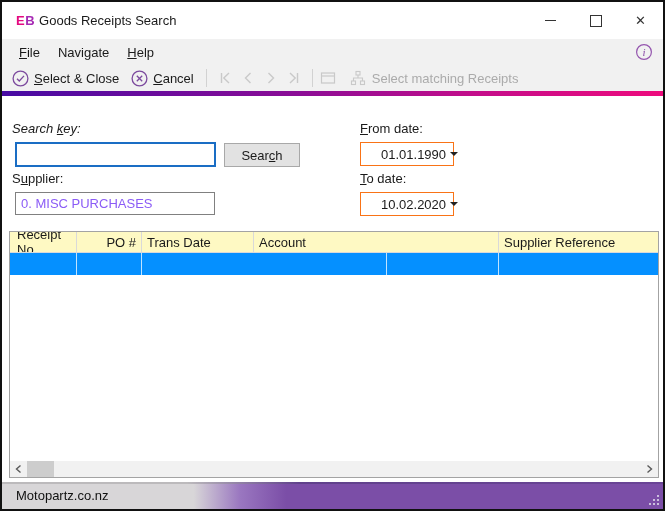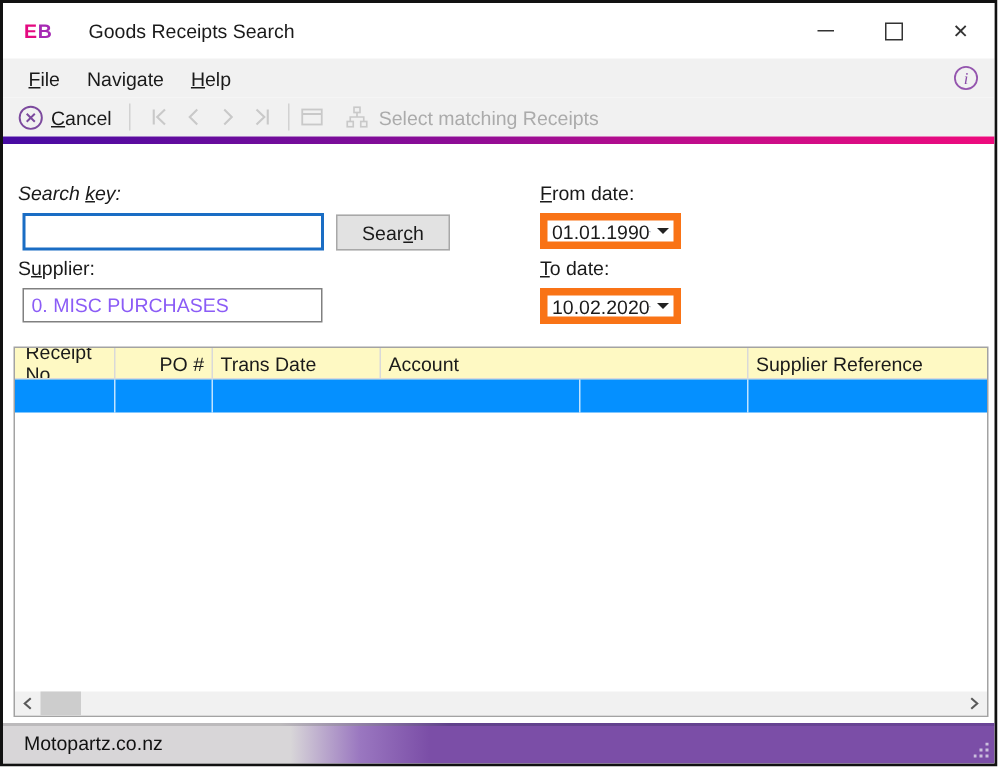--- a/index.html
+++ b/index.html
@@ -4,21 +4,21 @@
 <style>
   html,body{margin:0;padding:0;background:#fff;}
   .window{
     position:relative;width:665px;height:511px;box-sizing:border-box;
     border:2px solid #111;background:#fff;overflow:hidden;
     font-family:"Liberation Sans",sans-serif;font-size:13px;color:#1a1a1a;
   }
   
   .titlebar{position:absolute;top:0;left:0;right:0;height:37px;background:#fff;
     display:flex;align-items:center;padding-left:14px;box-sizing:border-box;}
-  .logo{font-weight:bold;font-size:13px;margin-right:24px;letter-spacing:0.5px;}
+  .logo{font-weight:bold;font-size:13px;margin-right:4px;letter-spacing:0.5px;}
   .logo .e{color:#e40980;} .logo .b{color:#a62ab4;}
   .win-controls{margin-left:auto;display:flex;height:100%;}
   .win-btn{width:45px;display:flex;align-items:center;justify-content:center;cursor:pointer;}
   .glyph-min{width:11px;height:1px;background:#333;display:block;}
   .glyph-max{width:10px;height:10px;border:1px solid #333;display:block;}
   .glyph-close{font-size:13px;color:#333;line-height:1;}
   
   .menubar{position:absolute;top:37px;left:0;right:0;height:26px;background:#f1f1f1;
     display:flex;align-items:center;padding-left:8px;box-sizing:border-box;}
   .menu-item{padding:0 9px;cursor:default;}
@@ -38,21 +38,21 @@
   
   .flabel{position:absolute;font-size:13px;}
   .search-input{position:absolute;left:13px;top:140px;width:201px;height:25px;box-sizing:border-box;
     border:2px solid #1a6dc4;background:#fff;font-family:inherit;font-size:13px;padding:0 4px;outline:none;}
   .btn{position:absolute;left:222px;top:141px;width:76px;height:24px;box-sizing:border-box;
     background:#e2e2e2;border:1px solid #a8a8a8;display:flex;align-items:center;justify-content:center;
     font-size:13px;cursor:pointer;}
   .plain-input{position:absolute;left:13px;top:190px;width:200px;height:23px;box-sizing:border-box;
     border:1px solid #808080;background:#fff;font-family:inherit;font-size:13px;padding:0 5px;outline:none;color:#8b5cf6;}
   .datefield{position:absolute;left:358px;width:94px;height:24px;box-sizing:border-box;
-    border:5px solid #f97316;background:#fff;display:flex;align-items:center;padding:0 3px;cursor:default;}
+    border:1px solid #f97316;background:#fff;display:flex;align-items:center;padding:0 20px;cursor:default;}
   .datefield .dtext{font-size:13px;margin-right:auto;}
   .drop-arrow{width:0;height:0;border-left:4px solid transparent;border-right:4px solid transparent;
     border-top:4px solid #222;margin-left:4px;}
   
   .grid{position:absolute;left:7px;top:229px;width:650px;height:247px;box-sizing:border-box;
     border:1px solid #a3a3a3;background:#fff;overflow:hidden;}
   .grid-header{display:flex;height:21px;background:#fef9c3;border-bottom:1px solid #d9d9d9;
     padding-left:2px;box-sizing:border-box;}
   .gh-cell{box-sizing:border-box;border-right:1px solid #d9d9d9;display:flex;align-items:center;
     padding:0 5px;font-size:13px;overflow:hidden;}
@@ -108,20 +108,27 @@
         <circle cx="9" cy="9" r="7.4" fill="none" stroke="#9455ae" stroke-width="1.2"></circle>
         <text x="9" y="13" text-anchor="middle" font-size="11" font-style="italic" font-family="Liberation Serif, serif" fill="#8a4ba8">i</text>
       </svg>
     </span>
   </div>
 
   <div class="toolbar">
     <span class="tb-btn">
       <svg width="17" height="17" viewBox="0 0 17 17">
         <circle cx="8.5" cy="8.5" r="7.4" fill="none" stroke="#7c4a9e" stroke-width="1.3"></circle>
+        <path d="M5 8.7 L7.3 11 L12 5.9" fill="none" stroke="#7c4a9e" stroke-width="1.3"></path>
+      </svg>
+      <span><u>S</u><span>elect &amp; Close</span></span>
+    </span>
+    <span class="tb-btn">
+      <svg width="17" height="17" viewBox="0 0 17 17">
+        <circle cx="8.5" cy="8.5" r="7.4" fill="none" stroke="#7c4a9e" stroke-width="1.3"></circle>
         <path d="M5.8 5.8 L11.2 11.2 M11.2 5.8 L5.8 11.2" fill="none" stroke="#7c4a9e" stroke-width="1.3"></path>
       </svg>
       <span><u>C</u><span>ancel</span></span>
     </span>
     <span class="tb-sep"></span>
     <span class="nav-group">
       <span class="nav-btn">
         <svg width="16" height="16" viewBox="0 0 16 16">
           <path d="M4.5 3 V13 M12 3 L6.8 8 L12 13" fill="none" stroke="#c9c9c9" stroke-width="1.4"></path>
         </svg>

